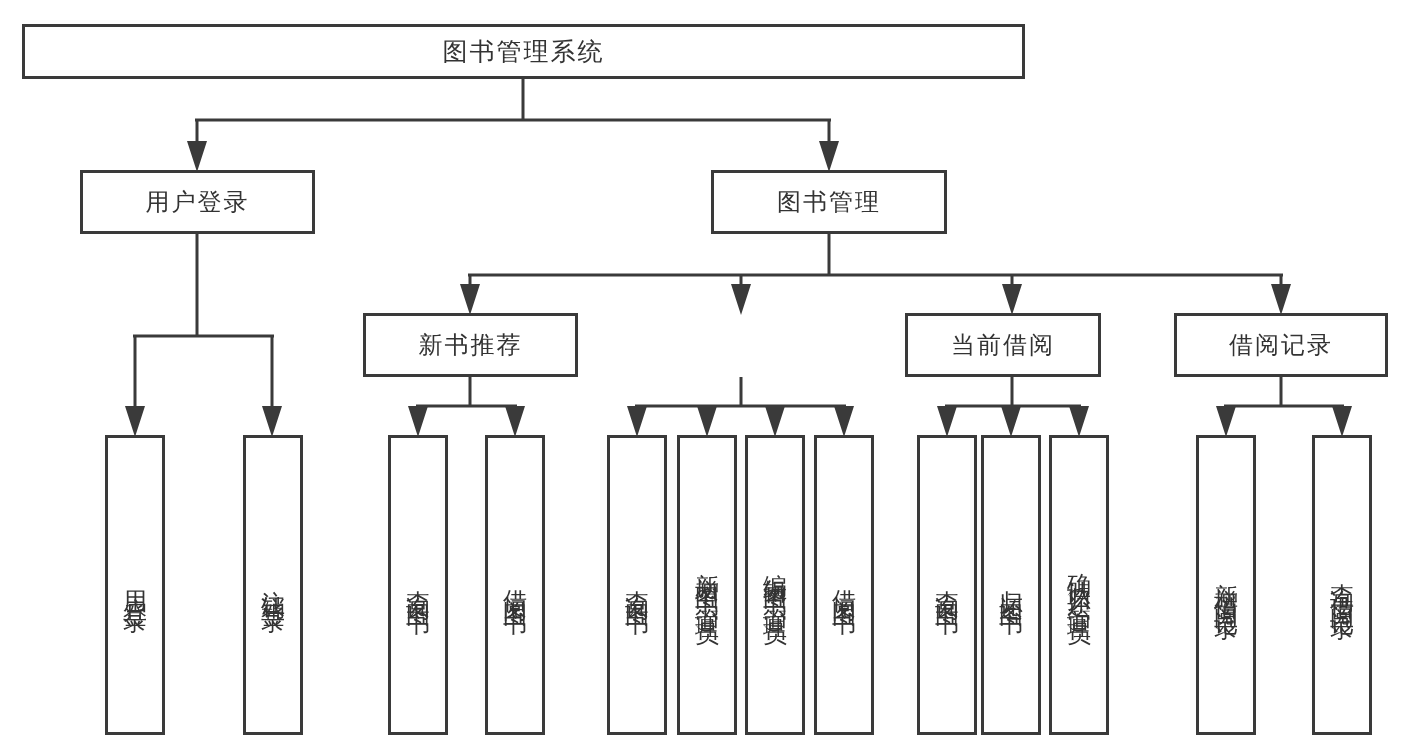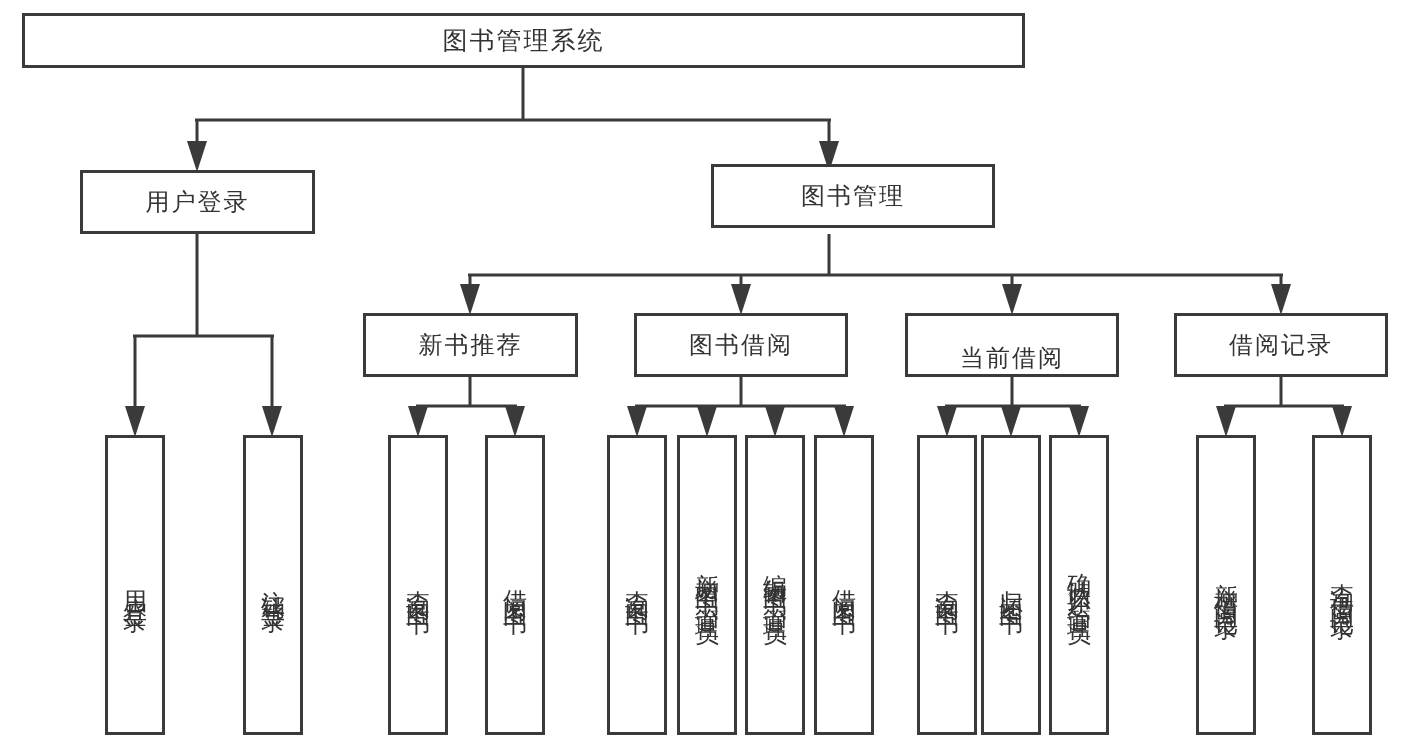--- a/index.html
+++ b/index.html
@@ -84,38 +84,35 @@
       M765 406 L785 406 L775 437 Z
       M834 406 L854 406 L844 437 Z
       M937 406 L957 406 L947 437 Z
       M1001 406 L1021 406 L1011 437 Z
       M1069 406 L1089 406 L1079 437 Z
       M1216 406 L1236 406 L1226 437 Z
       M1332 406 L1352 406 L1342 437 Z
     "></path>
   </svg>
 
-  <div class="box h root" style="left:22px;top:13px;width:1003px;height:55px;">
+  <div class="box h root" style="left:22px;top:24px;width:1003px;height:55px;">
     <span>图书管理系统</span>
   </div>
 
   <div class="box h" style="left:80px;top:170px;width:235px;height:64px;">
     <span>用户登录</span>
   </div>
-  <div class="box h" style="left:711px;top:164px;width:284px;height:64px;">
+  <div class="box h" style="left:711px;top:170px;width:236px;height:64px;">
     <span>图书管理</span>
   </div>
 
   <div class="box h" style="left:363px;top:313px;width:215px;height:64px;">
     <span>新书推荐</span>
   </div>
-  <div class="box h" style="left:634px;top:313px;width:214px;height:64px;">
-    <span>图书借阅</span>
-  </div>
-  <div class="box h" style="left:905px;top:313px;width:214px;height:64px;align-items:flex-end;">
+  <div class="box h" style="left:905px;top:313px;width:196px;height:64px;">
     <span>当前借阅</span>
   </div>
   <div class="box h" style="left:1174px;top:313px;width:214px;height:64px;text-align:right;">
     <span>借阅记录</span>
   </div>
 
   <div class="box v" style="left:105px;top:435px;width:60px;height:300px;">
     <span>用户登录</span>
   </div>
   <div class="box v" style="left:243px;top:435px;width:60px;height:300px;">

